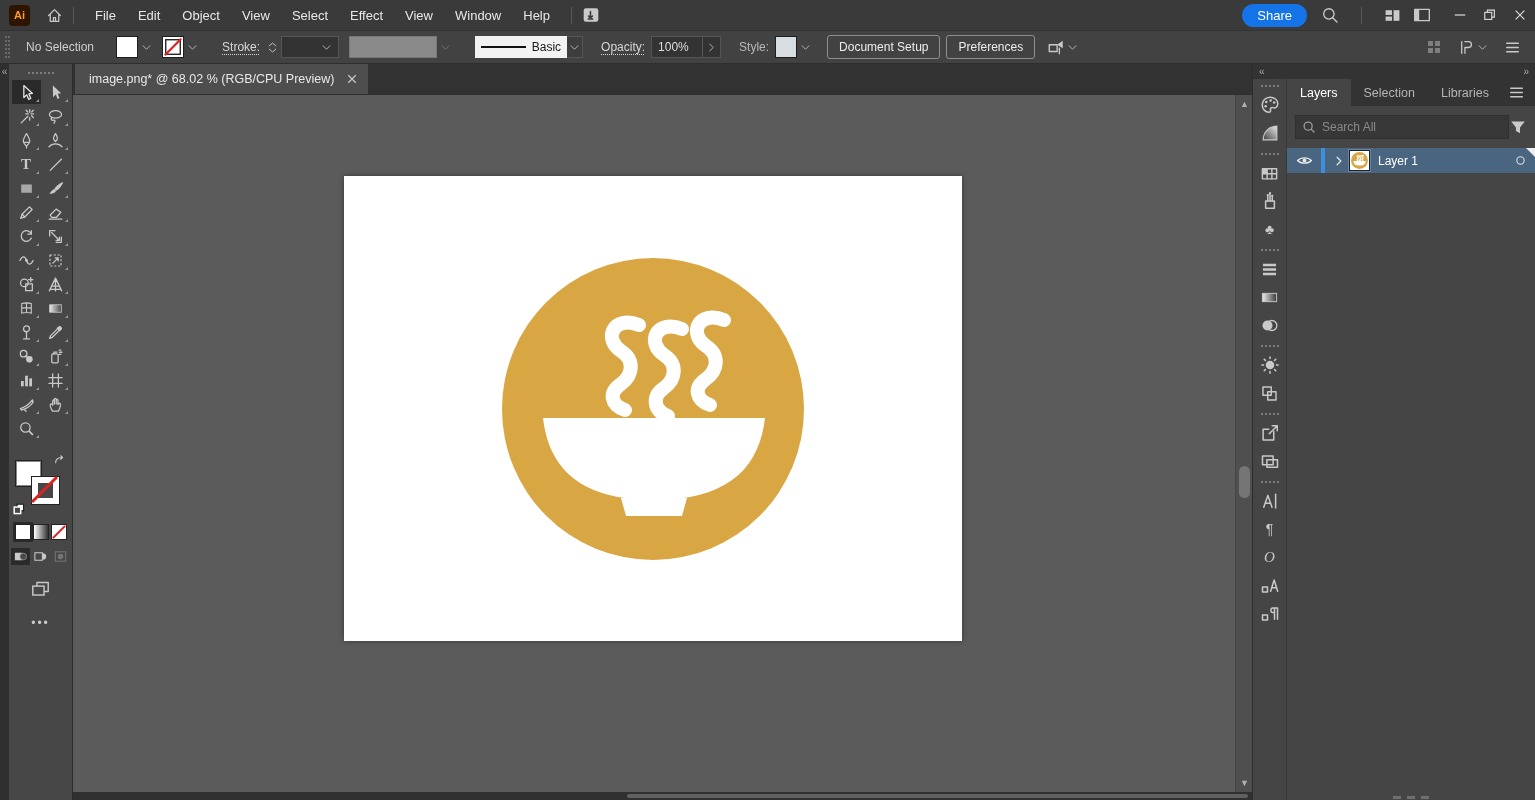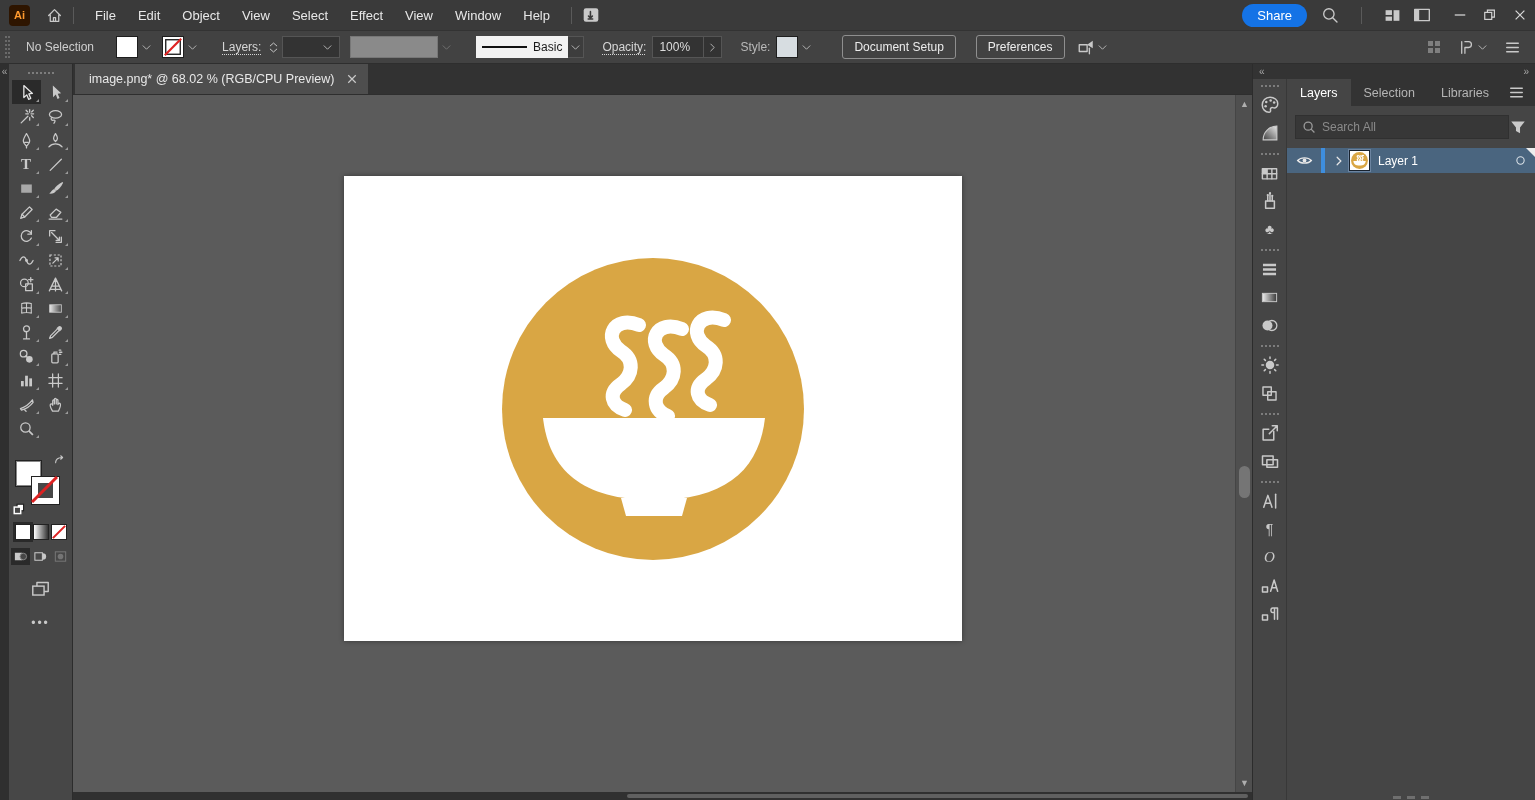--- a/index.html
+++ b/index.html
@@ -32,21 +32,21 @@
   .chev-btn { width:16px; height:22px; display:flex; align-items:center; justify-content:center; margin-right:8px; }
   .stepper { display:flex; flex-direction:column; justify-content:center; height:22px; margin-right:2px; }
   .field { background:#333; border:1px solid #555; height:22px; display:flex; align-items:center; color:#DDD; padding:0 6px; }
   .stroke-w { width:58px; }
   .brushdef { width:88px; height:22px; background:#8a8a8a; border:1px solid #777; margin-left:10px; }
   .brush-basic { width:92px; height:22px; background:#F2F2F2; color:#1a1a1a; display:flex; align-items:center; padding:0 6px; margin-left:14px; }
   .brush-basic .line { flex:1; height:2px; background:#111; margin-right:6px; }
   .opacity-field { width:52px; }
   .arrow-btn { width:18px; height:22px; background:#333; border:1px solid #555; border-left:none; display:flex; align-items:center; justify-content:center; color:#ccc; }
   .style-swatch { width:22px; height:22px; background:#D7DDE1; border:1px solid #1e1e1e; }
-  .cb-btn { border:1px solid #8F8F8F; border-radius:3px; color:#ECECEC; padding:4px 11px; margin-left:20px; background:transparent; font-size:12px; font-family:inherit; }
+  .cb-btn { border:1px solid #8F8F8F; border-radius:3px; color:#ECECEC; padding:4px 11px; margin-left:6px; background:transparent; font-size:12px; font-family:inherit; }
   .cb-right { margin-left:auto; display:flex; align-items:center; gap:16px; padding-right:14px; }
 
   
   .main { flex:1; display:flex; min-height:0; }
 
   
   .left-edge { width:9px; background:#2F2F2F; color:#A8A8A8; font-size:10px; text-align:center; padding-top:2px; }
   .toolbar { width:64px; background:#474747; border-right:1px solid #2c2c2c; display:flex; flex-direction:column; align-items:center; position:relative; }
   .tb-grip { width:26px; border-top:2px dotted #7d7d7d; margin:8px 0 6px; }
   #tools-grid { display:grid; grid-template-columns:repeat(2,29px); justify-content:center; }
@@ -201,21 +201,21 @@
       <svg viewBox="0 0 22 22">
           <rect x="3" y="3" width="16" height="16" fill="none" stroke="#222" stroke-width="1.5"></rect>
           <line x1="2" y1="20" x2="20" y2="2" stroke="#D22" stroke-width="2.4"></line>
         </svg>
     </div>
     <span class="chev-btn ic">
         <svg viewBox="0 0 16 16" width="11" height="11">
           <path d="M3 5.5 L8 10.5 L13 5.5" stroke="#C9C9C9" fill="none" stroke-width="1.2" stroke-linecap="round" stroke-linejoin="round"></path>
         </svg>
       </span>
-    <span class="cb-label underlined" style="margin-left:14px;">Layers:</span>
+    <span class="cb-label underlined" style="margin-left:14px;">Stroke:</span>
     <span class="stepper ic">
         <svg viewBox="0 0 16 16" width="13" height="13">
           <path d="M4 6 L8 2.5 L12 6 M4 10 L8 13.5 L12 10" stroke="#C9C9C9" fill="none" stroke-width="1.2" stroke-linecap="round" stroke-linejoin="round"></path>
         </svg>
       </span>
     <div class="field stroke-w">
         <span style="flex:1"></span>
         <span class="ic">
           <svg viewBox="0 0 16 16" width="11" height="11">
             <path d="M3 5.5 L8 10.5 L13 5.5" stroke="#C9C9C9" fill="none" stroke-width="1.2" stroke-linecap="round" stroke-linejoin="round"></path>

